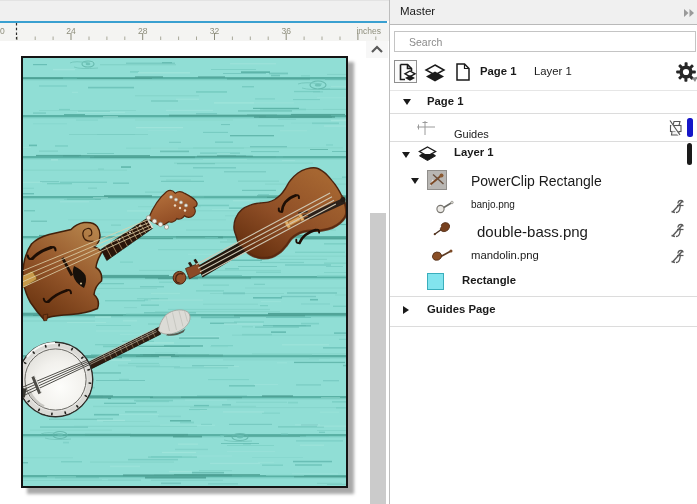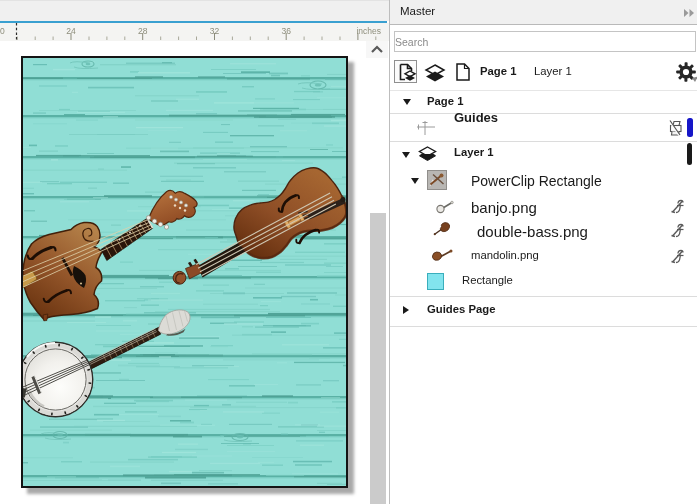--- a/index.html
+++ b/index.html
@@ -710,21 +710,21 @@
 </svg></div>
 
 <div style="position:absolute;left:389px;top:0;width:1px;height:504px;background:#bdbdbd"></div>
 <div style="position:absolute;left:390px;top:0;width:307px;height:24px;background:#f0f0f0"></div>
 <div style="position:absolute;left:390px;top:24px;width:307px;height:1px;background:#b9b9b9"></div>
 <div style="position:absolute;left:400px;top:4.5px;font-size:11.5px;font-weight:normal;color:#1a1a1a;white-space:nowrap">Master</div>
 <div style="position:absolute;left:683px;top:7.5px;width:12px;height:10px;line-height:0"><svg width="12" height="10" viewBox="0 0 12 10">
       <path d="M 1,1 L 5.5,5 L 1,9 Z" fill="#9a9a9a"></path>
       <path d="M 6.5,1 L 11,5 L 6.5,9 Z" fill="#9a9a9a"></path>
     </svg></div>
-<div style="position:absolute;left:394px;top:31px;width:302px;height:21px;background:#fff;border:1px solid #c4c4c4;font-size:10.5px;color:#8a8a8a;line-height:21px;padding-left:0">Search</div>
+<div style="position:absolute;left:394px;top:31px;width:302px;height:21px;background:#fff;border:1px solid #c4c4c4;font-size:10.5px;color:#8a8a8a;line-height:21px;padding-left:14px">Search</div>
 <div style="position:absolute;left:394px;top:60px;width:23px;height:23px;border:1px solid #8f8f8f;background:#fbfbfb"></div>
 <div style="position:absolute;left:396px;top:62px;line-height:0"><svg width="21" height="21" viewBox="0 0 21 21">
       <g fill="none" stroke="#1a1a1a" stroke-width="1.6">
 <path d="M 4.5,2.5 L 11.5,2.5 L 15.5,6.5 L 15.5,9"></path>
 <path d="M 4.5,2.5 L 4.5,17.5 L 9,17.5"></path>
 <path d="M 11.5,2.5 L 11.5,6.5 L 15.5,6.5"></path>
       </g>
 <path d="M 14,9 L 19,11.8 L 14,14.6 L 9,11.8 Z" fill="#fff" stroke="#1a1a1a" stroke-width="1.4"></path>
 <path d="M 14,13.2 L 19,16 L 14,18.8 L 9,16 Z" fill="#1a1a1a"></path>
     </svg></div>
@@ -759,21 +759,21 @@
 <div style="position:absolute;left:403px;top:99px;width:0;height:0;border-left:4.5px solid transparent;border-right:4.5px solid transparent;border-top:6px solid #1a1a1a"></div>
 <div style="position:absolute;left:427px;top:94.5px;font-size:11.3px;font-weight:bold;color:#1a1a1a;white-space:nowrap">Page 1</div>
 <div style="position:absolute;left:416px;top:120px;line-height:0"><svg width="20" height="16" viewBox="0 0 20 16">
       <g stroke="#9a9a9a" stroke-width="1" fill="none">
 <line x1="9" y1="1" x2="9" y2="15"></line>
         <line x1="1" y1="7" x2="19" y2="7"></line>
 <line x1="6.5" y1="2.5" x2="11.5" y2="2.5"></line>
         <line x1="2.5" y1="4.5" x2="2.5" y2="9.5"></line>
 </g>
     </svg></div>
-<div style="position:absolute;left:454px;top:110px;font-size:13px;font-weight:bold;color:#1a1a1a;white-space:nowrap">Guides</div>
+<div style="position:absolute;left:454px;top:128px;font-size:11px;font-weight:normal;color:#1a1a1a;white-space:nowrap">Guides</div>
 <div style="position:absolute;left:667px;top:119px;line-height:0"><svg width="16" height="18" viewBox="0 0 16 18">
       <g fill="none" stroke="#555" stroke-width="1.1">
 <path d="M 6,6.5 L 7,2.5 L 13,2.5 L 12,6.5"></path>
 <rect x="3.5" y="6.5" width="10.5" height="6"></rect>
 <path d="M 5,12.5 L 4.5,16 L 11.5,16 L 12,12.5" fill="#f2f2f2"></path>
 </g>
       <line x1="2.5" y1="2" x2="12.5" y2="16.5" stroke="#fff" stroke-width="2.2"></line>
 <line x1="3" y1="1.5" x2="13" y2="16" stroke="#555" stroke-width="1.2"></line>
     </svg></div>
 <div style="position:absolute;left:687px;top:118px;width:5.5px;height:19px;background:#1616c8;border-radius:2.5px"></div>
@@ -791,21 +791,21 @@
 <line x1="3.5" y1="14.5" x2="15.5" y2="4.5" stroke="#7c4a26" stroke-width="2"></line>
 <line x1="6" y1="4.5" x2="16.5" y2="14" stroke="#6b5240" stroke-width="1.5"></line>
 <circle cx="14.5" cy="5.5" r="2" fill="#8a5a32"></circle>
     </svg></div>
 <div style="position:absolute;left:471px;top:172.5px;font-size:14px;font-weight:normal;color:#1a1a1a;white-space:nowrap">PowerClip Rectangle</div>
 <div style="position:absolute;left:436px;top:199px;line-height:0"><svg width="18" height="15" viewBox="0 0 18 15">
 <line x1="7" y1="9" x2="16" y2="3.5" stroke="#6b6b66" stroke-width="1.6"></line>
 <circle cx="4.5" cy="10" r="3.6" fill="#eceae6" stroke="#77756f" stroke-width="1.1"></circle>
 <circle cx="16" cy="3.5" r="1.3" fill="#d8d6d2" stroke="#8a8880" stroke-width="0.6"></circle>
     </svg></div>
-<div style="position:absolute;left:471px;top:198.5px;font-size:15px;font-weight:normal;color:#1a1a1a;white-space:nowrap">banjo.png</div>
+<div style="position:absolute;left:471px;top:198.5px;font-size:10px;font-weight:normal;color:#1a1a1a;white-space:nowrap">banjo.png</div>
 <div style="position:absolute;left:669px;top:198px;line-height:0"><svg width="16" height="17" viewBox="0 0 16 17">
       <g stroke="#5a5a5a" fill="none">
 <path d="M 9,5.5 Q 9,2.5 12,2.5 Q 14,2.5 14,4.5" stroke-width="1.3"></path>
 <path d="M 7,14.5 Q 10.5,14.5 11,9.5 L 11.5,6.5" stroke-width="1.3"></path>
 <line x1="8" y1="7.5" x2="14.5" y2="7.5" stroke-width="1.2"></line>
 <line x1="13.5" y1="3" x2="3.5" y2="14" stroke-width="1.4"></line>
 <line x1="2.5" y1="13.5" x2="6" y2="14.5" stroke-width="1.6"></line>
 </g>
     </svg></div>
 <div style="position:absolute;left:433px;top:221px;line-height:0"><svg width="19" height="15" viewBox="0 0 19 15">
@@ -832,14 +832,14 @@
 <div style="position:absolute;left:669px;top:248px;line-height:0"><svg width="16" height="17" viewBox="0 0 16 17">
       <g stroke="#5a5a5a" fill="none">
 <path d="M 9,5.5 Q 9,2.5 12,2.5 Q 14,2.5 14,4.5" stroke-width="1.3"></path>
 <path d="M 7,14.5 Q 10.5,14.5 11,9.5 L 11.5,6.5" stroke-width="1.3"></path>
 <line x1="8" y1="7.5" x2="14.5" y2="7.5" stroke-width="1.2"></line>
 <line x1="13.5" y1="3" x2="3.5" y2="14" stroke-width="1.4"></line>
 <line x1="2.5" y1="13.5" x2="6" y2="14.5" stroke-width="1.6"></line>
 </g>
     </svg></div>
 <div style="position:absolute;left:427px;top:273px;width:17px;height:17px;background:#82e4ee;border:1px solid #3aaebc"></div>
-<div style="position:absolute;left:462px;top:273.5px;font-size:11.3px;font-weight:normal;color:#1a1a1a;white-space:nowrap">Rectangle</div>
+<div style="position:absolute;left:462px;top:273.5px;font-size:11.3px;font-weight:bold;color:#1a1a1a;white-space:nowrap">Rectangle</div>
 <div style="position:absolute;left:403px;top:306px;width:0;height:0;border-top:4.5px solid transparent;border-bottom:4.5px solid transparent;border-left:6px solid #1a1a1a"></div>
 <div style="position:absolute;left:427px;top:302.5px;font-size:11.3px;font-weight:bold;color:#1a1a1a;white-space:nowrap">Guides Page</div>
 </body></html>

